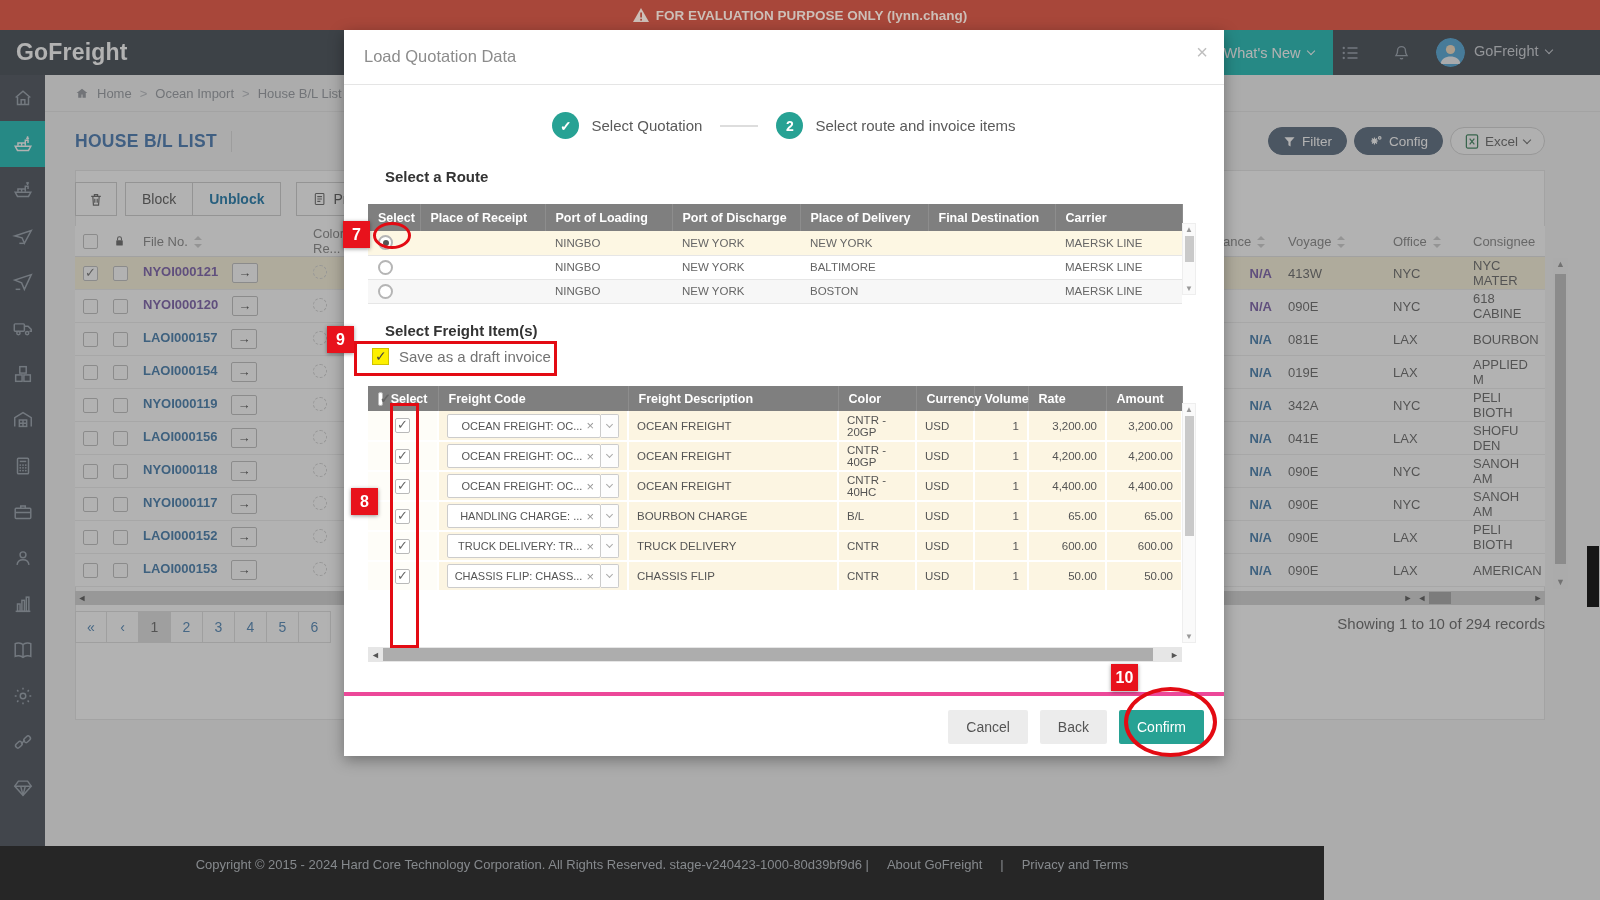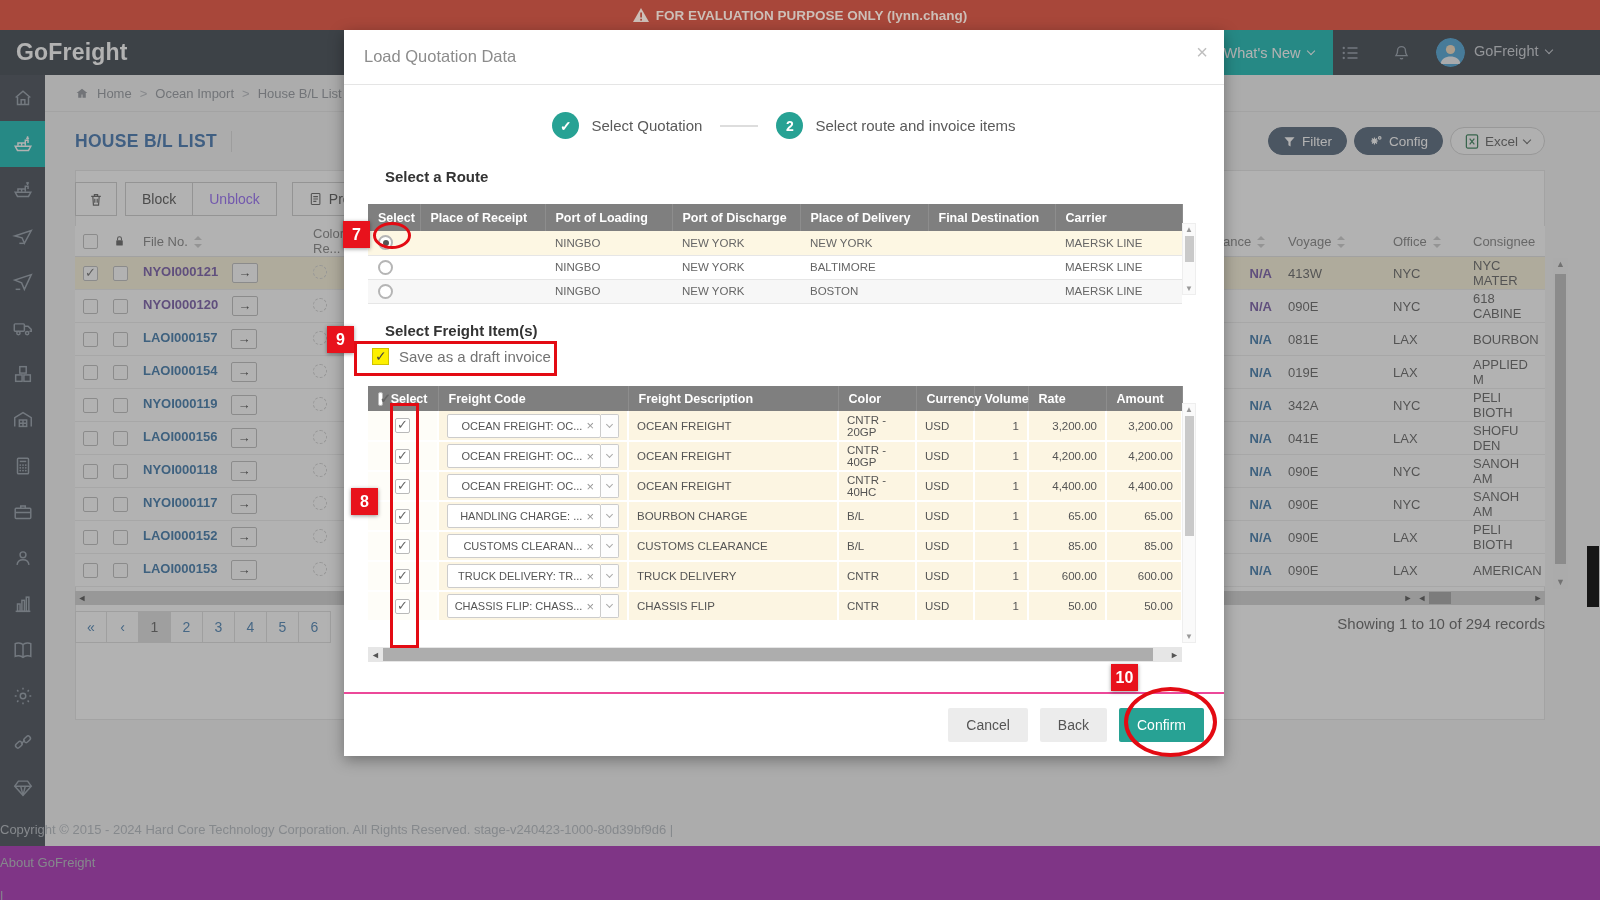--- a/index.html
+++ b/index.html
@@ -40,21 +40,21 @@
   .pill { height:28px; border-radius:14px; display:flex; align-items:center; gap:6px; padding:0 14px; font-size:13.5px; }
   .pill.dark { background:#44586e; color:#fff; border:1px solid #44586e; }
   .pill.light { background:#fbfbfb; color:#555; border:1px solid #cfcfcf; }
 
   .panel { position:absolute; left:30px; top:95px; right:55px; height:550px; background:#fff; border:1px solid #e4e4e4; }
 
   .toolbar { position:absolute; left:30px; top:107px; display:flex; align-items:center; }
   .tbtn { height:34px; border:1px solid #c9c9c9; background:#fff; color:#444; font-size:14px;
     display:flex; align-items:center; gap:6px; padding:0 16px; }
   .tbtn.icon-only { padding:0 12px; }
-  .tbtn.disabled { color:#8b5cf6; }
+  .tbtn.disabled { color:#0369a1;font-weight:bold; }
   .tgroup { display:flex; margin-left:8px; } .tgroup .tbtn + .tbtn { border-left:none; }
   .tbtn.profit { margin-left:15px; }
 
   
   table.bgt { position:absolute; left:30px; top:151px; border-collapse:collapse; table-layout:fixed; width:1470px; font-size:13px; color:#555; }
   table.bgt th { height:30px; font-weight:normal; color:#777; text-align:left; padding:0 8px; border-bottom:1px solid #e0e0e0; background:#fff; }
   table.bgt td { height:33px; padding:0 8px; border-bottom:1px solid #ececec; background:#fff; }
   tr.selected td { background:#faf3d8; }
   .cb { display:inline-block; width:15px; height:15px; border:1px solid #b9b9b9; background:#fff; border-radius:2px; position:relative; vertical-align:middle; }
   .cb.checked::after { content:"✓"; position:absolute; left:1px; top:-2px; font-size:13px; color:#666; }
@@ -82,22 +82,22 @@
   .bg-hscroll .thumb { width:22px; height:12px; background:#9d9d9d; }
 
   .pagination { position:absolute; left:30px; top:536px; display:flex; }
   .pg { width:32px; height:32px; border:1px solid #ddd; border-left:none; background:#fff; color:#3b77ad; font-size:14px;
     display:flex; align-items:center; justify-content:center; }
   .pg:first-child { border-left:1px solid #ddd; }
   .pg.active { background:#dcdcdc; color:#555; }
   .showing { position:absolute; right:55px; top:540px; color:#555; font-size:15px; }
 
   
-  .footer { position:absolute; left:0; bottom:0; width:1600px; height:54px; background:#a21caf; z-index:1;
-    display:flex; justify-content:center; gap:18px; padding-top:11px; color:#aeb4bb; font-size:13px;flex-direction:column; }
+  .footer { position:absolute; left:0; bottom:0; width:1324px; height:54px; background:#000000; z-index:1;
+    display:flex; justify-content:center; gap:18px; padding-top:11px; color:#aeb4bb; font-size:13px; }
   .footer a { color:#aeb4bb; text-decoration:none; }
 
   
   .overlay { position:absolute; top:30px; left:0; width:1600px; height:870px; background:rgba(85,85,85,.45); z-index:5; }
 
   
   .modal { position:absolute; left:344px; top:30px; width:880px; height:726px; background:#fff; z-index:10; box-shadow:0 4px 14px rgba(0,0,0,.35); }
   .modal-header { height:55px; border-bottom:1px solid #e5e5e5; padding:17px 20px; color:#8c8c8c; font-size:16.5px; }
   .modal-close { position:absolute; right:16px; top:12px; color:#bfbfbf; font-size:20px; line-height:20px; }
   .stepper { position:absolute; left:0; top:82px; width:100%; display:flex; align-items:center; justify-content:center; gap:12px; }
@@ -141,21 +141,21 @@
 
   .ft-hscroll { position:absolute; left:24px; top:617px; width:814px; height:15px; background:#e6e6e6; display:flex; align-items:center; }
   .ft-hscroll .a { width:15px; text-align:center; font-size:9px; color:#555; }
   .ft-hscroll .thumb { flex:1; height:13px; background:#adadad; margin-right:14px; }
 
   .save-draft { position:absolute; left:28px; top:318px; display:flex; align-items:center; gap:10px; }
   .yellow-cb { width:17px; height:17px; background:#fdf000; border:1px solid #cfc200; position:relative; }
   .yellow-cb::after { content:"✓"; position:absolute; left:2px; top:-1px; font-size:14px; color:#444; }
   .save-draft .lbl { font-size:15px; color:#737373; }
 
-  .modal-footer { position:absolute; left:0; top:662px; width:100%; border-top:2px solid #ec4899; padding:14px 20px 0 0;
+  .modal-footer { position:absolute; left:0; top:662px; width:100%; border-top:4px solid #ec4899; padding:14px 20px 0 0;
     display:flex; justify-content:flex-end; gap:12px; }
   .mbtn { height:34px; padding:0 18px; font-size:14px; border:none; border-radius:2px; background:#ececec; color:#555; }
   .mbtn.confirm { background:#27a294; color:#fff; }
 
   
   .ann { position:absolute; z-index:20; }
   .badge { width:27px; height:27px; background:#e8121c; color:#fff; font-size:16px; font-weight:bold;
     display:flex; align-items:center; justify-content:center; box-shadow:0 1px 4px rgba(0,0,0,.4); }
   .b7 { left:343px; top:221px; } .b9 { left:327px; top:326px; } .b8 { left:351px; top:488px; } .b10 { left:1111px; top:664px; }
   .ring { border:3px solid #e30b13; border-radius:50%; background:transparent; }
@@ -830,40 +830,20 @@
         <td>USD</td>
         <td class="num">1</td>
         <td class="num">65.00</td>
         <td class="num">65.00</td>
       </tr>
         <tr>
         <td class="c-sel"><span class="cb checked"></span></td>
         <td>
           <span class="fc-wrap">
             <span class="fc-input">
-              <span class="fc-text">CUSTOMS CLEARAN...</span>
-              <span class="fc-x">×</span>
-            </span>
-            <span class="fc-dd">
-                <span class="chev"></span>
-              </span>
-          </span>
-        </td>
-        <td>CUSTOMS CLEARANCE</td>
-        <td>B/L</td>
-        <td>USD</td>
-        <td class="num">1</td>
-        <td class="num">85.00</td>
-        <td class="num">85.00</td>
-      </tr>
-        <tr>
-        <td class="c-sel"><span class="cb checked"></span></td>
-        <td>
-          <span class="fc-wrap">
-            <span class="fc-input">
               <span class="fc-text">TRUCK DELIVERY: TR...</span>
               <span class="fc-x">×</span>
             </span>
             <span class="fc-dd">
                 <span class="chev"></span>
               </span>
           </span>
         </td>
         <td>TRUCK DELIVERY</td>
         <td>CNTR</td>

